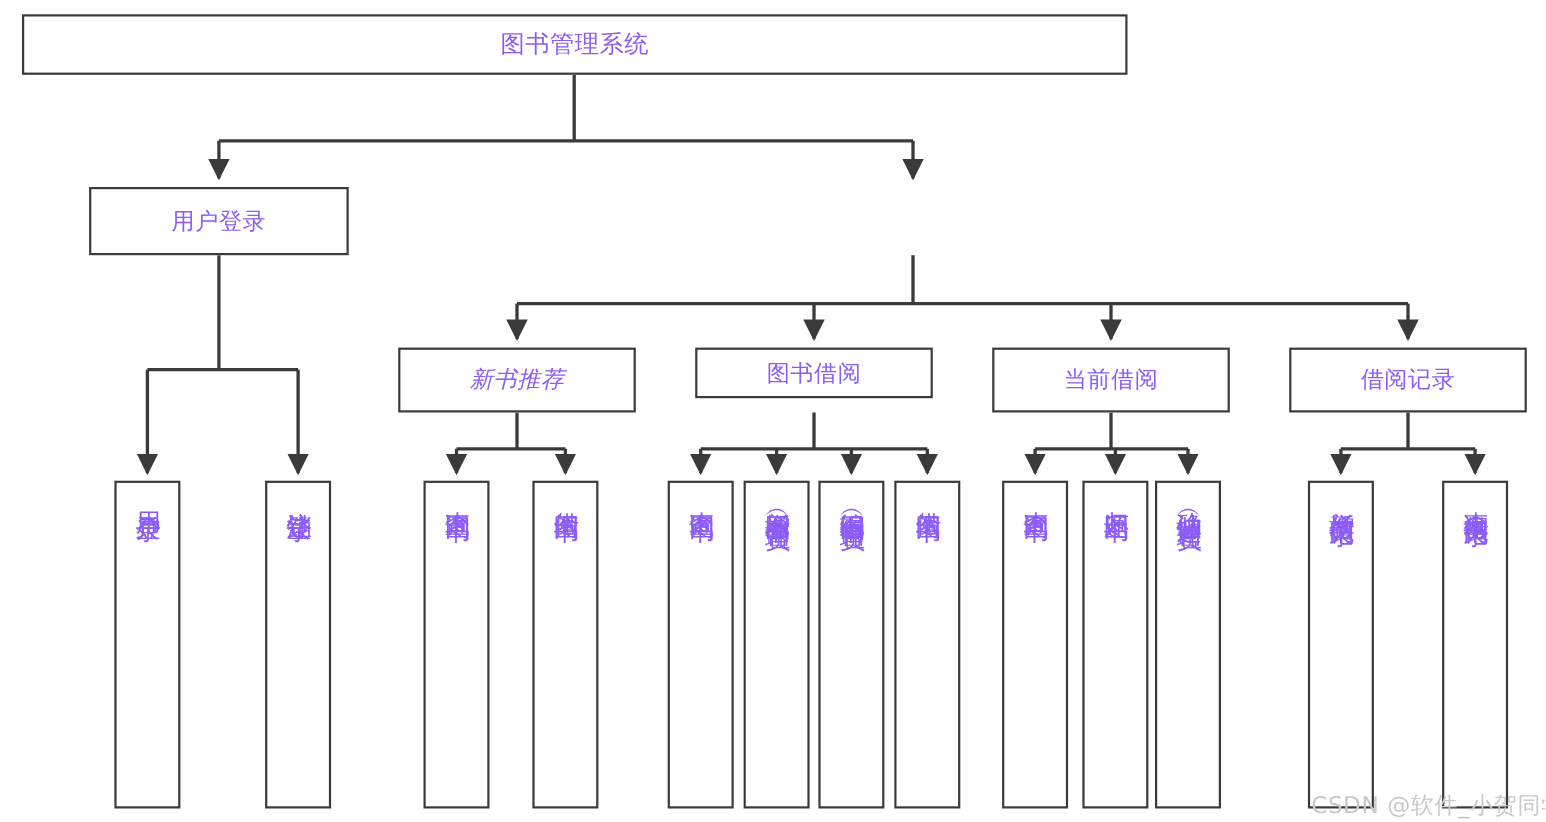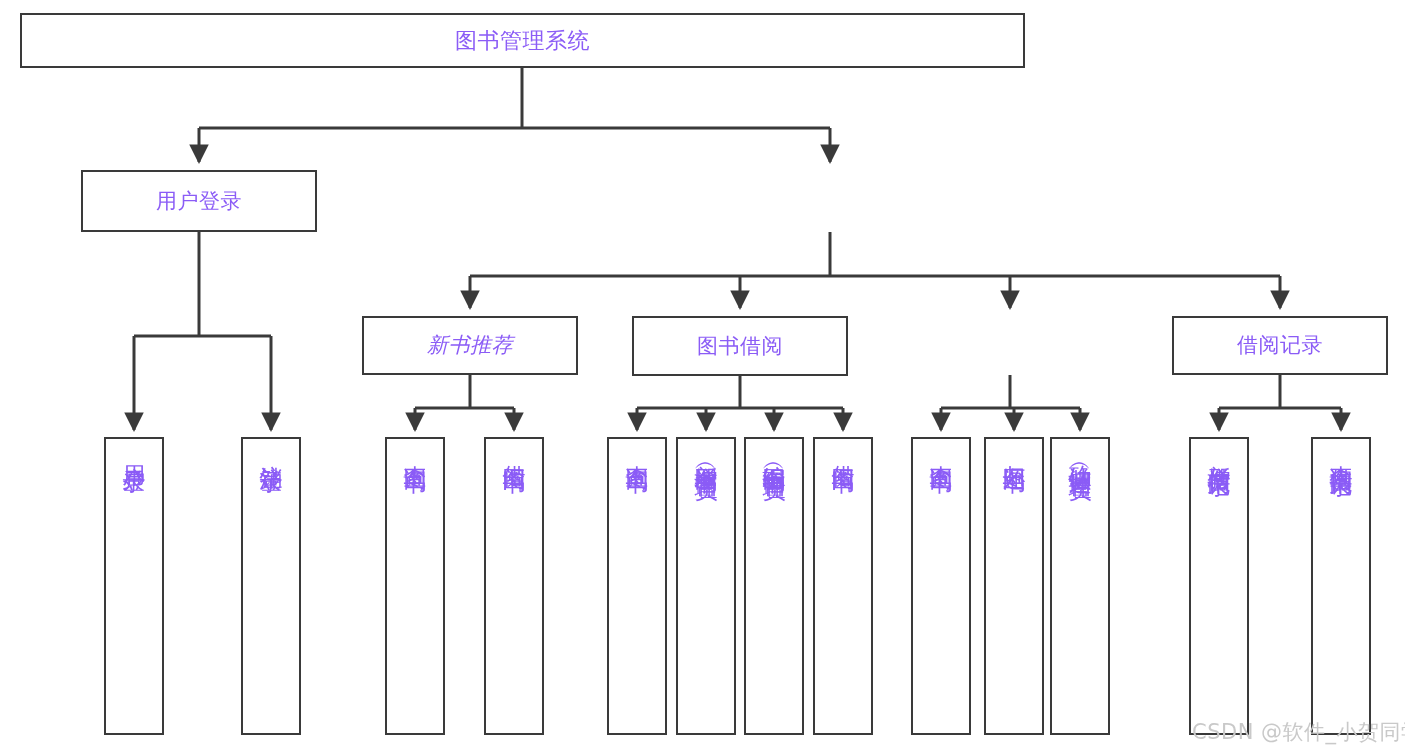--- a/index.html
+++ b/index.html
@@ -130,22 +130,25 @@
     <span class="node-label">图书管理系统</span>
   </div>
 
   <div class="node horiz" style="left:81px; top:170px; width:236px; height:62px;">
     <span class="node-label">用户登录</span>
   </div>
 
   <div class="node horiz" style="left:362px; top:316px; width:216px; height:59px;font-style:italic;">
     <span class="node-label">新书推荐</span>
   </div>
-  <div class="node horiz" style="left:632px; top:316px; width:216px; height:60px;">
+  <div class="node horiz" style="left:632px; top:316px; width:216px; height:46px;">
     <span class="node-label">图书借阅</span>
+  </div>
+  <div class="node horiz" style="left:902px; top:316px; width:216px; height:59px;">
+    <span class="node-label">当前借阅</span>
   </div>
   <div class="node horiz" style="left:1172px; top:316px; width:216px; height:59px;">
     <span class="node-label">借阅记录</span>
   </div>
 
   <div class="node vert" style="left:104px; top:437px; width:60px; height:298px;">
     <span class="node-label">用户登录</span>
   </div>
   <div class="node vert" style="left:241px; top:437px; width:60px; height:298px;">
     <span class="node-label">注销登录</span>

